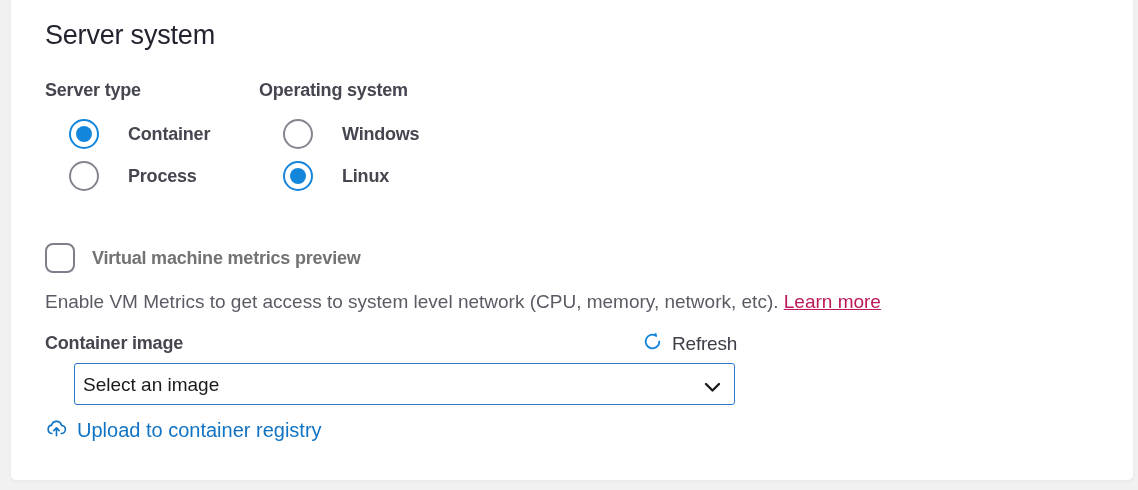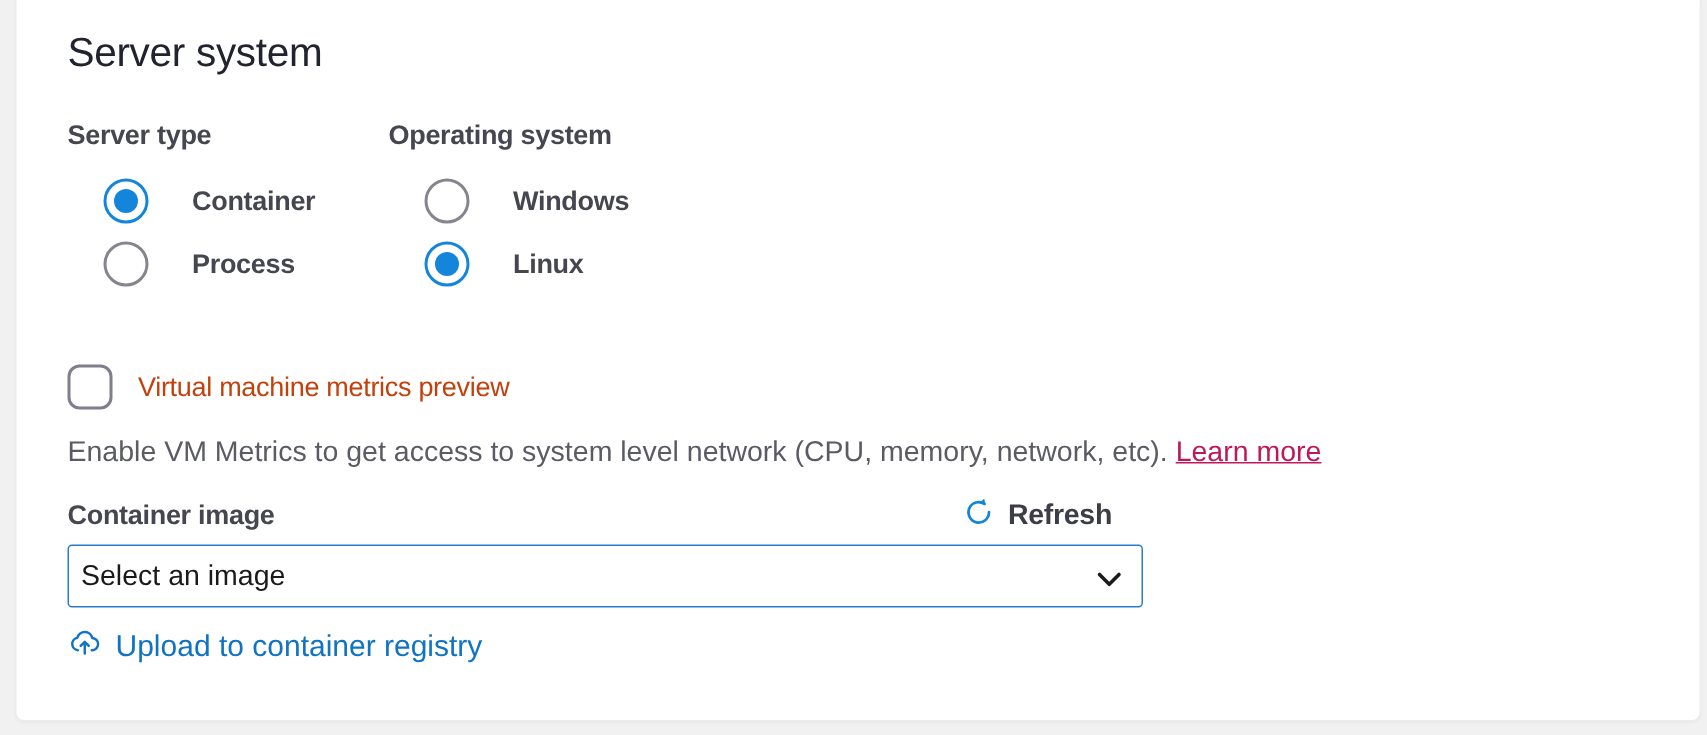--- a/index.html
+++ b/index.html
@@ -83,22 +83,22 @@
   .checkbox {
     width: 30px; height: 30px;
     border: 2px solid #7e7e8c;
     border-radius: 8px;
     background: #fff;
     flex: 0 0 auto;
     cursor: pointer;
   }
   .checkbox-label {
     font-size: 18px;
-    font-weight: 400;
-    color: #c2410c;
+    font-weight: 700;
+    color: #737373;
     letter-spacing: -0.2px;
     cursor: pointer;
   }
   
   .description {
     margin-top: 18px;
     font-size: 19px;
     line-height: 22px;
     color: #5b5b66;
   }
@@ -119,29 +119,30 @@
     left: 597px;
     top: -2px;
     display: flex;
     align-items: center;
     gap: 9px;
     cursor: pointer;
     white-space: nowrap;
   }
   .refresh-label {
     font-size: 19px;
-    font-weight: 700;
+    font-weight: 400;
     color: #3c3d47;
     letter-spacing: -0.2px;
   }
   .select-wrap {
     position: relative;
     margin-top: 8px;
-    width: 717px;
+    width: 661px;
     height: 42px;
+    margin-left: 29px;
   }
   select.image-select {
     -webkit-appearance: none;
     appearance: none;
     width: 100%; height: 100%;
     border: 1.5px solid #2a7ccc;
     border-radius: 3px;
     background: #fff;
     font-family: "Liberation Sans", "DejaVu Sans", sans-serif;
     font-size: 19px;

